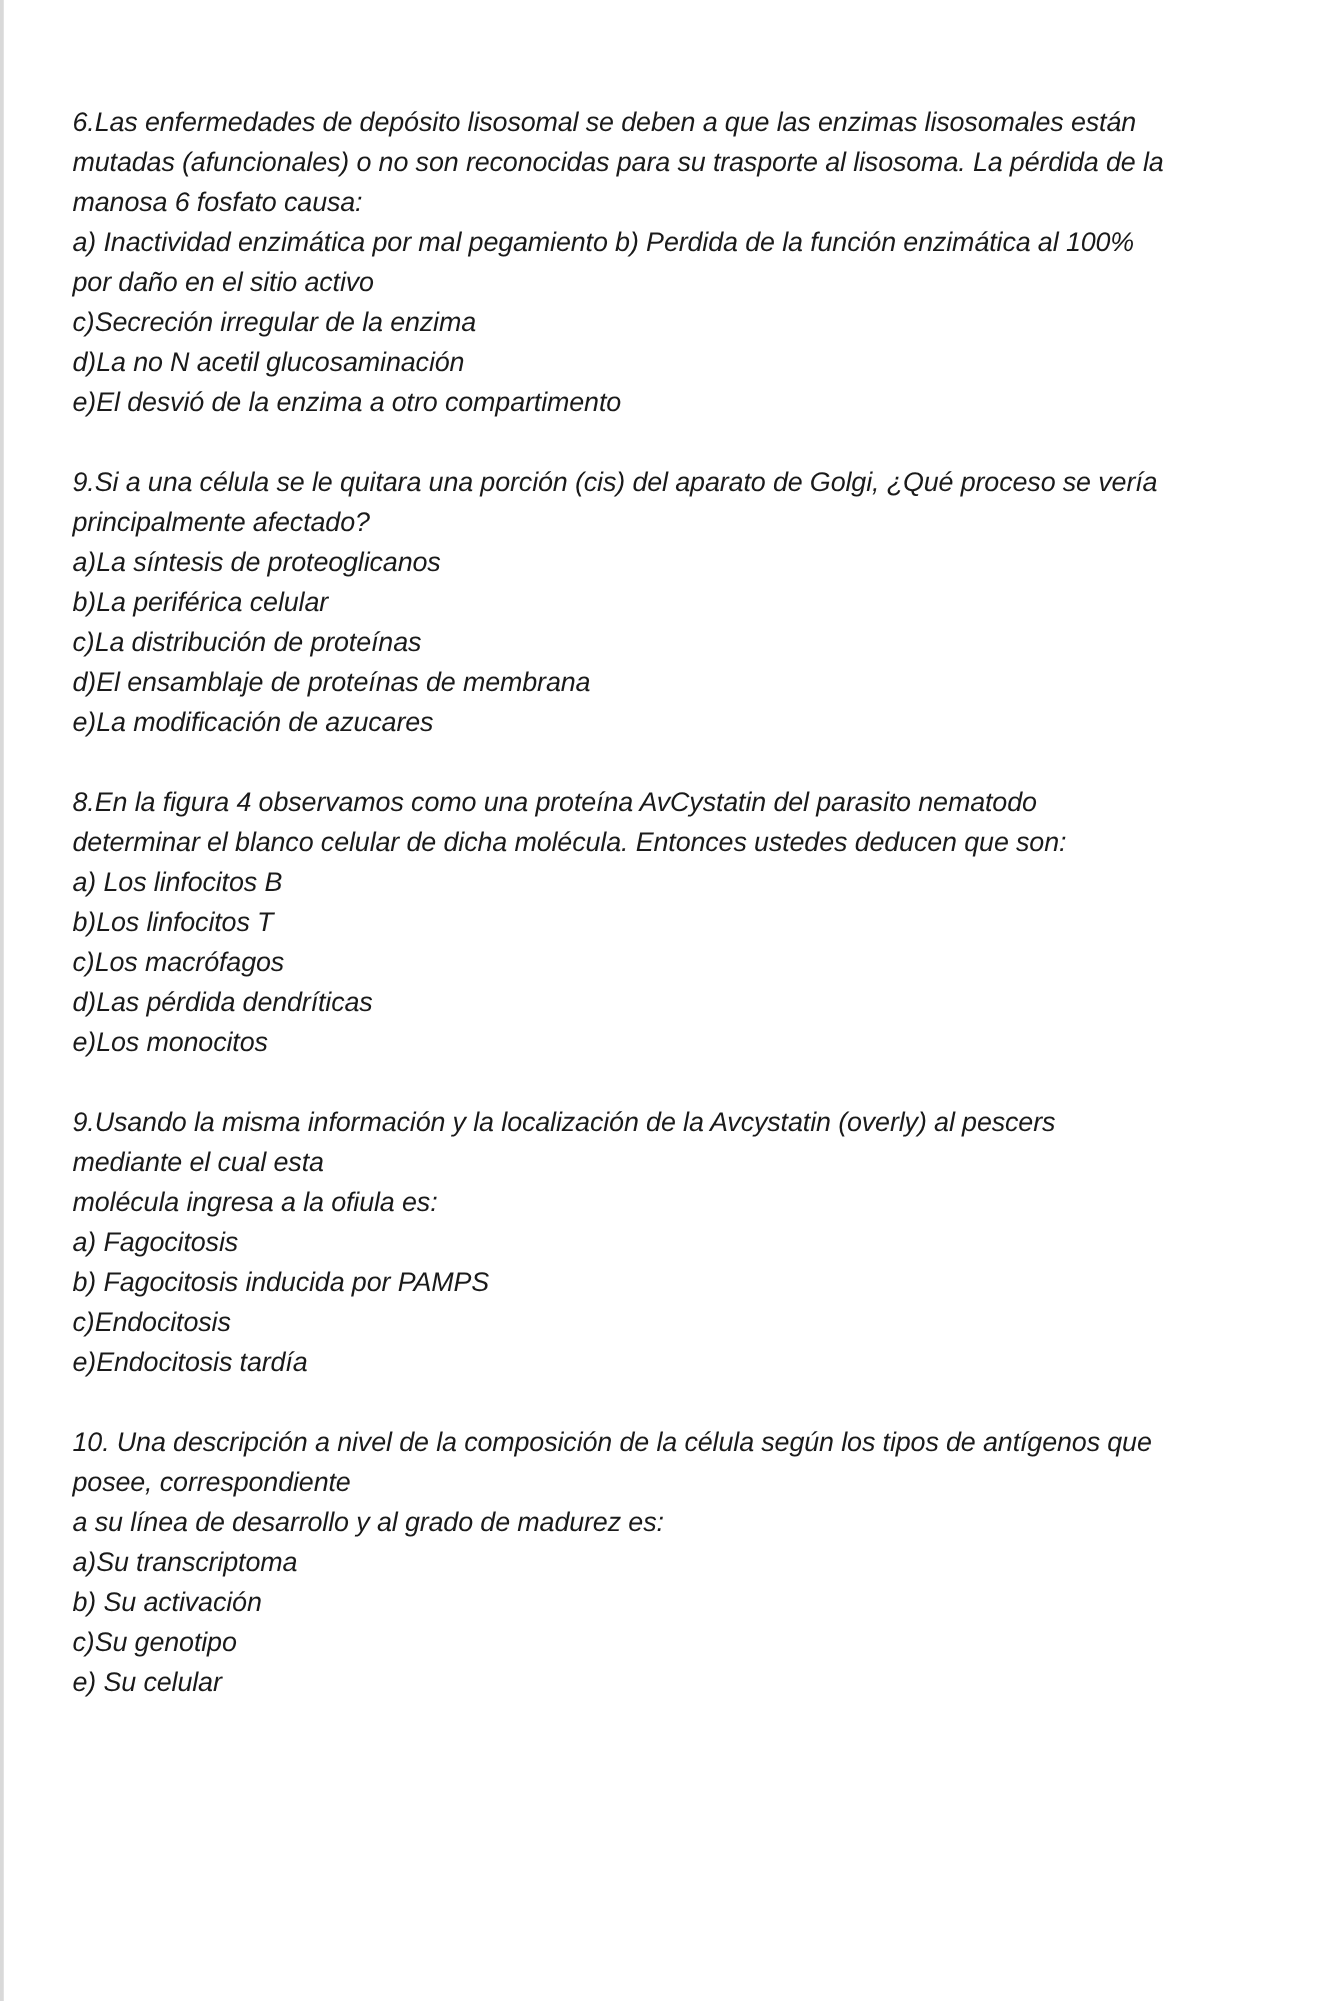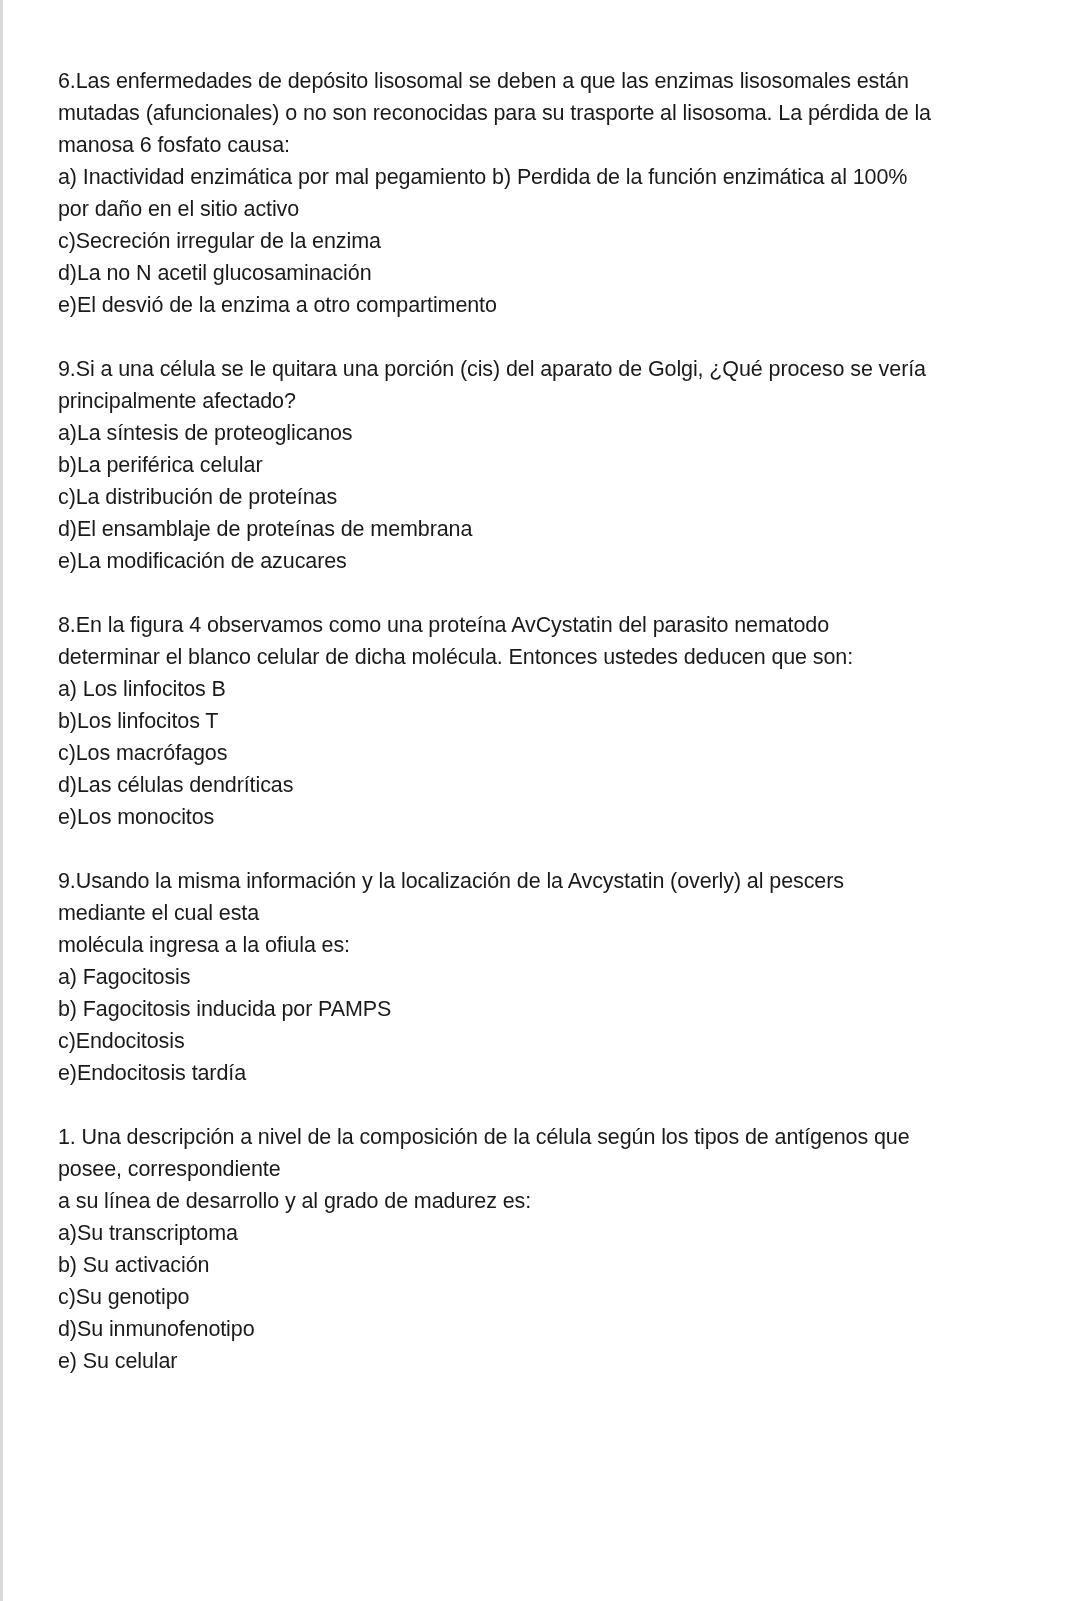--- a/index.html
+++ b/index.html
@@ -19,22 +19,23 @@
       position: absolute;
       left: 0;
       top: 0;
       width: 3px;
       height: 1601px;
       background: #d9d9d9;
     }
     .doc {
       position: absolute;
       left: 58px;
-      top: 65px;
+      top: 82px;
       width: 1010px;
+      font-style: italic;
     }
     .question {
       margin: 0 0 32px 0;
     }
     .line {
       font-size: 21.5px;
       line-height: 32px;
       height: 32px;
       white-space: nowrap;
       letter-spacing: -0.1px;
@@ -70,38 +71,37 @@
     <div class="line option">d)El ensamblaje de proteínas de membrana</div>
     <div class="line option">e)La modificación de azucares</div>
   </div>
 
   <div class="question">
     <div class="line">8.En la figura 4 observamos como una proteína AvCystatin del parasito nematodo</div>
     <div class="line">determinar el blanco celular de dicha molécula. Entonces ustedes deducen que son:</div>
     <div class="line option">a) Los linfocitos B</div>
     <div class="line option">b)Los linfocitos T</div>
     <div class="line option">c)Los macrófagos</div>
-    <div class="line option">d)Las células dendríticas</div>
+    <div class="line option">d)Las pérdida dendríticas</div>
     <div class="line option">e)Los monocitos</div>
   </div>
 
   <div class="question">
     <div class="line">9.Usando la misma información y la localización de la Avcystatin (overly) al pescers</div>
     <div class="line">mediante el cual esta</div>
     <div class="line">molécula ingresa a la ofiula es:</div>
     <div class="line option">a) Fagocitosis</div>
     <div class="line option">b) Fagocitosis inducida por PAMPS</div>
     <div class="line option">c)Endocitosis</div>
     <div class="line option">e)Endocitosis tardía</div>
   </div>
 
   <div class="question">
-    <div class="line">1. Una descripción a nivel de la composición de la célula según los tipos de antígenos que</div>
+    <div class="line">10. Una descripción a nivel de la composición de la célula según los tipos de antígenos que</div>
     <div class="line">posee, correspondiente</div>
     <div class="line">a su línea de desarrollo y al grado de madurez es:</div>
     <div class="line option">a)Su transcriptoma</div>
     <div class="line option">b) Su activación</div>
     <div class="line option">c)Su genotipo</div>
-    <div class="line option">d)Su inmunofenotipo</div>
     <div class="line option">e) Su celular</div>
   </div>
 
 </div>
 
 </body></html>

